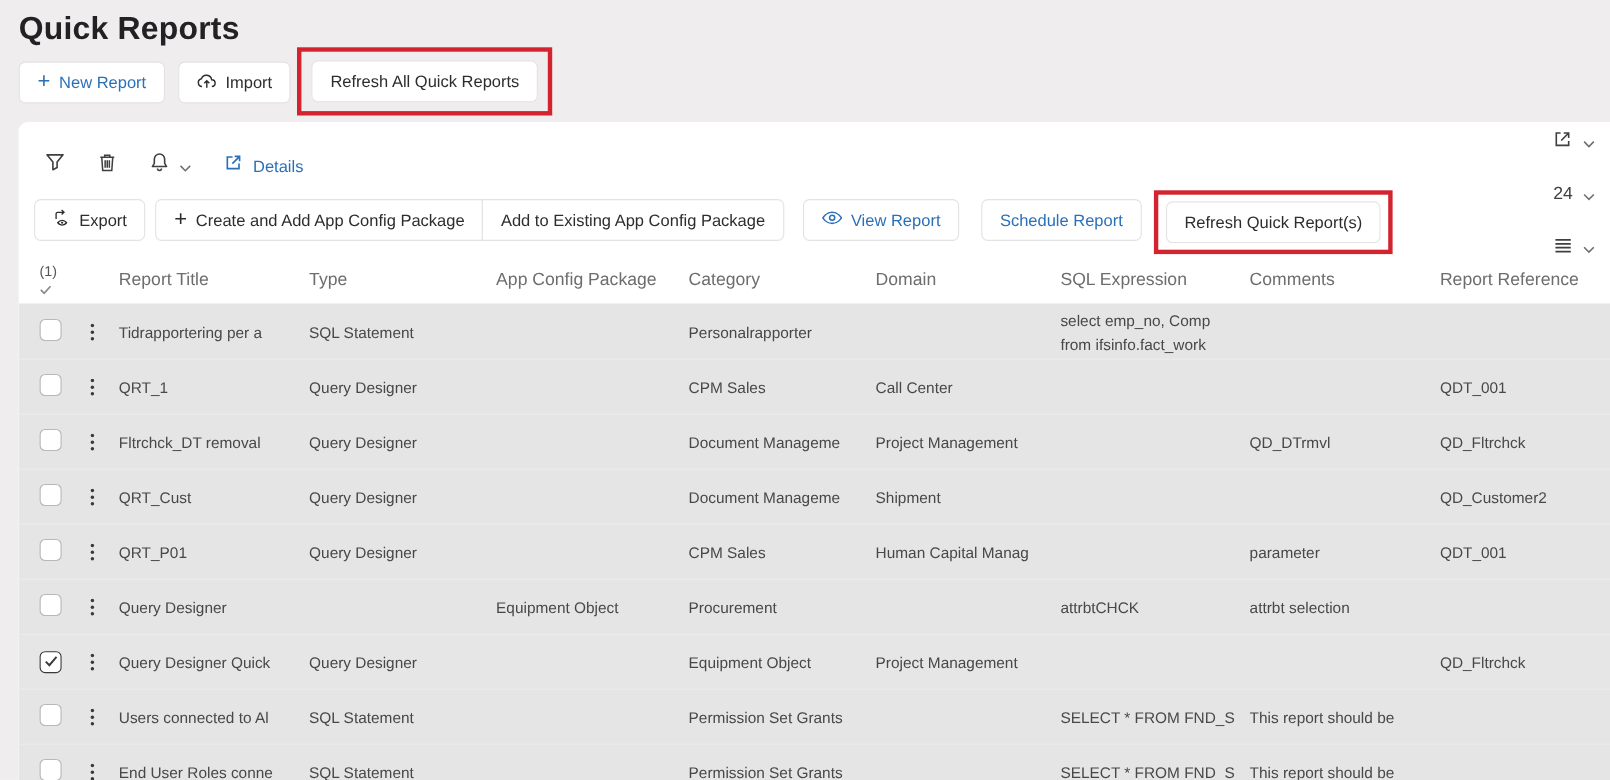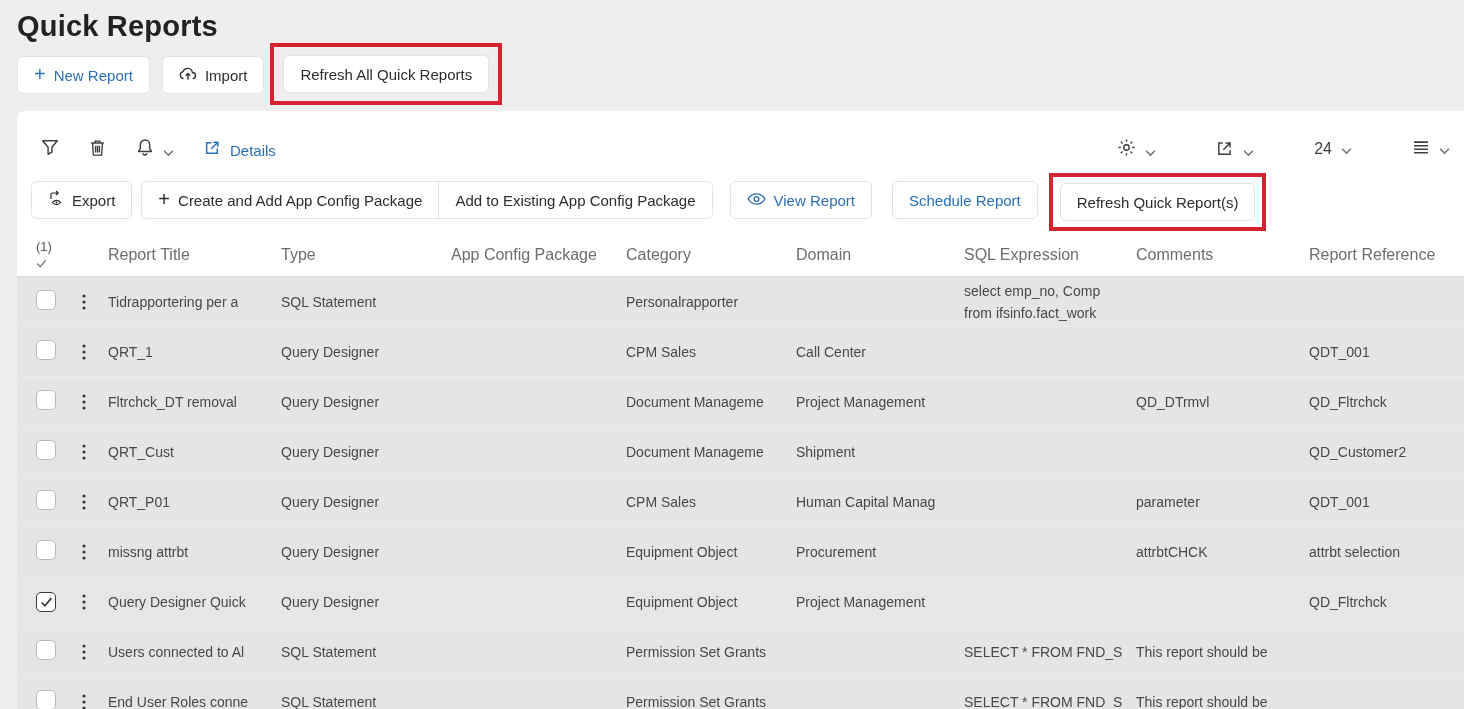--- a/index.html
+++ b/index.html
@@ -31,21 +31,21 @@
   
   .panel {
     margin-left:17px; margin-top:6px; background:#fff;
     border-radius:8px 0 0 0; height:600px; overflow:hidden;
   }
 
   .toolbar1 { display:flex; align-items:center; height:36px; margin:20px 14px 0 24px; }
   .icon-btn { display:inline-flex; align-items:flex-end; gap:9px; background:none; border:none; cursor:pointer; color:#3f3e40; }
   .toolbar1 .icon-btn + .icon-btn { margin-left:30px; }
   .details-btn { color:#2a70b8; font-size:15px; margin-left:34px; }
-  .toolbar1-right { margin-left:auto; display:flex; align-items:center; gap:30px; }
+  .toolbar1-right { margin-left:auto; display:flex; align-items:center; gap:30px;flex-direction:column; }
   .pagesize { font-size:16px; color:#3f3e40; }
   .chev { color:#6f6e70; }
 
   .toolbar2 { display:flex; align-items:flex-start; margin:6px 14px 0 14px; height:54px; }
   .toolbar2 .btn { margin-top:8px; }
   .toolbar2 .btn-export { margin-right:9px; }
   .toolbar2 .btn-create { border-radius:6px 0 0 6px; }
   .toolbar2 .btn-addexist { border-radius:0 6px 6px 0; margin-left:-1px; }
   .toolbar2 .btn-view { margin-left:17px; }
   .toolbar2 .btn-schedule { margin-left:20px; }
@@ -384,21 +384,20 @@
     <div><span class="checkbox">
       
     </span></div>
     <div><span class="kebab">
       <svg width="4" height="16" viewBox="0 0 4 16" fill="#3a393b">
               <circle cx="2" cy="2" r="1.6"></circle>
               <circle cx="2" cy="8" r="1.6"></circle>
               <circle cx="2" cy="14" r="1.6"></circle>
             </svg>
     </span></div>
-    <div class="cell">missng attrbt</div>
     <div class="cell">Query Designer</div>
     <div class="cell"></div>
     <div class="cell">Equipment Object</div>
     <div class="cell">Procurement</div>
     <div class="cell sql">
       <div></div>
       <div></div>
     </div>
     <div class="cell">attrbtCHCK</div>
     <div class="cell">attrbt selection</div>

